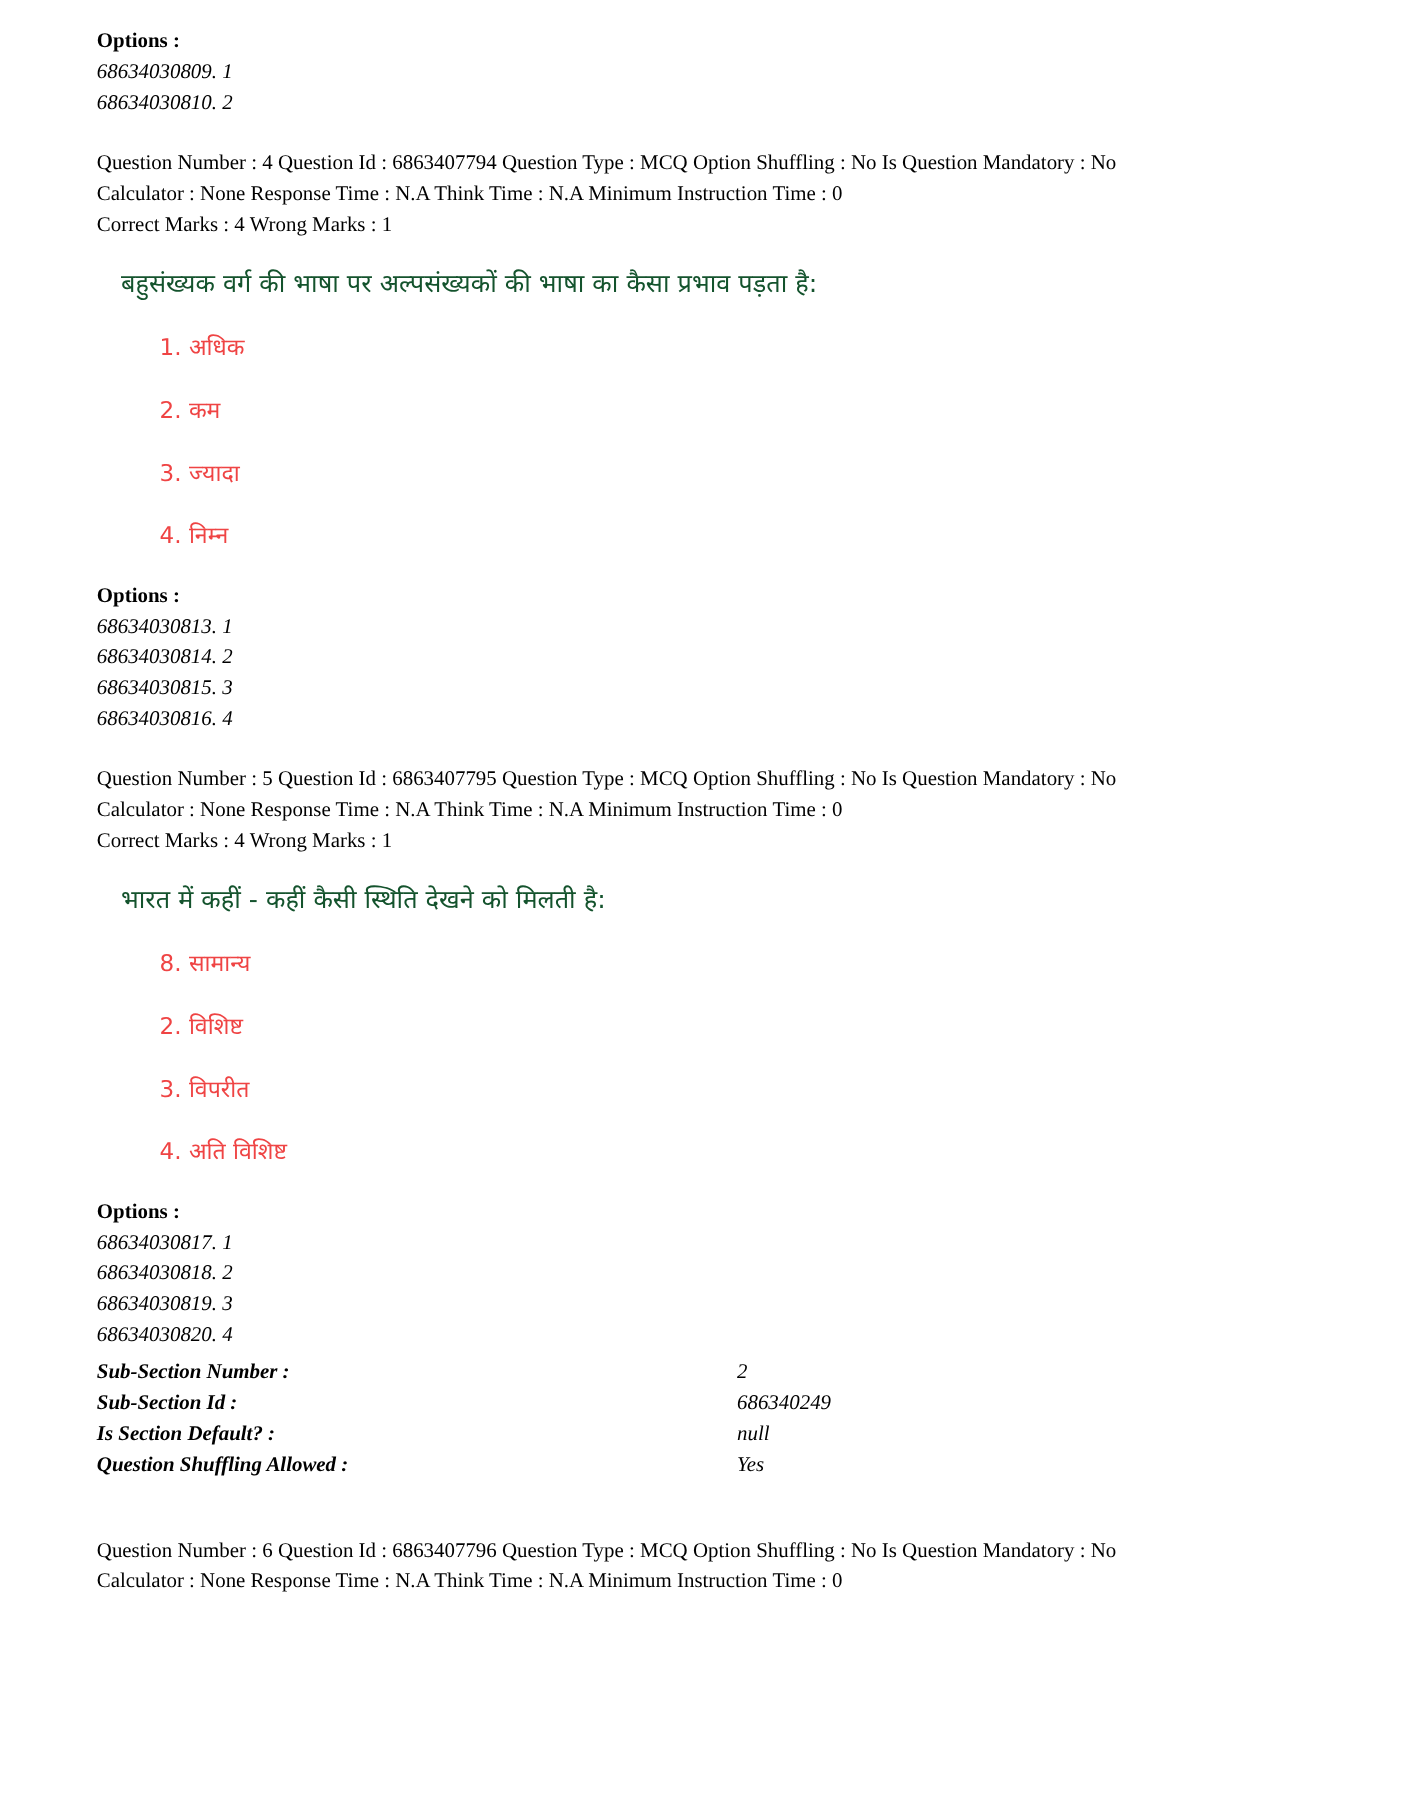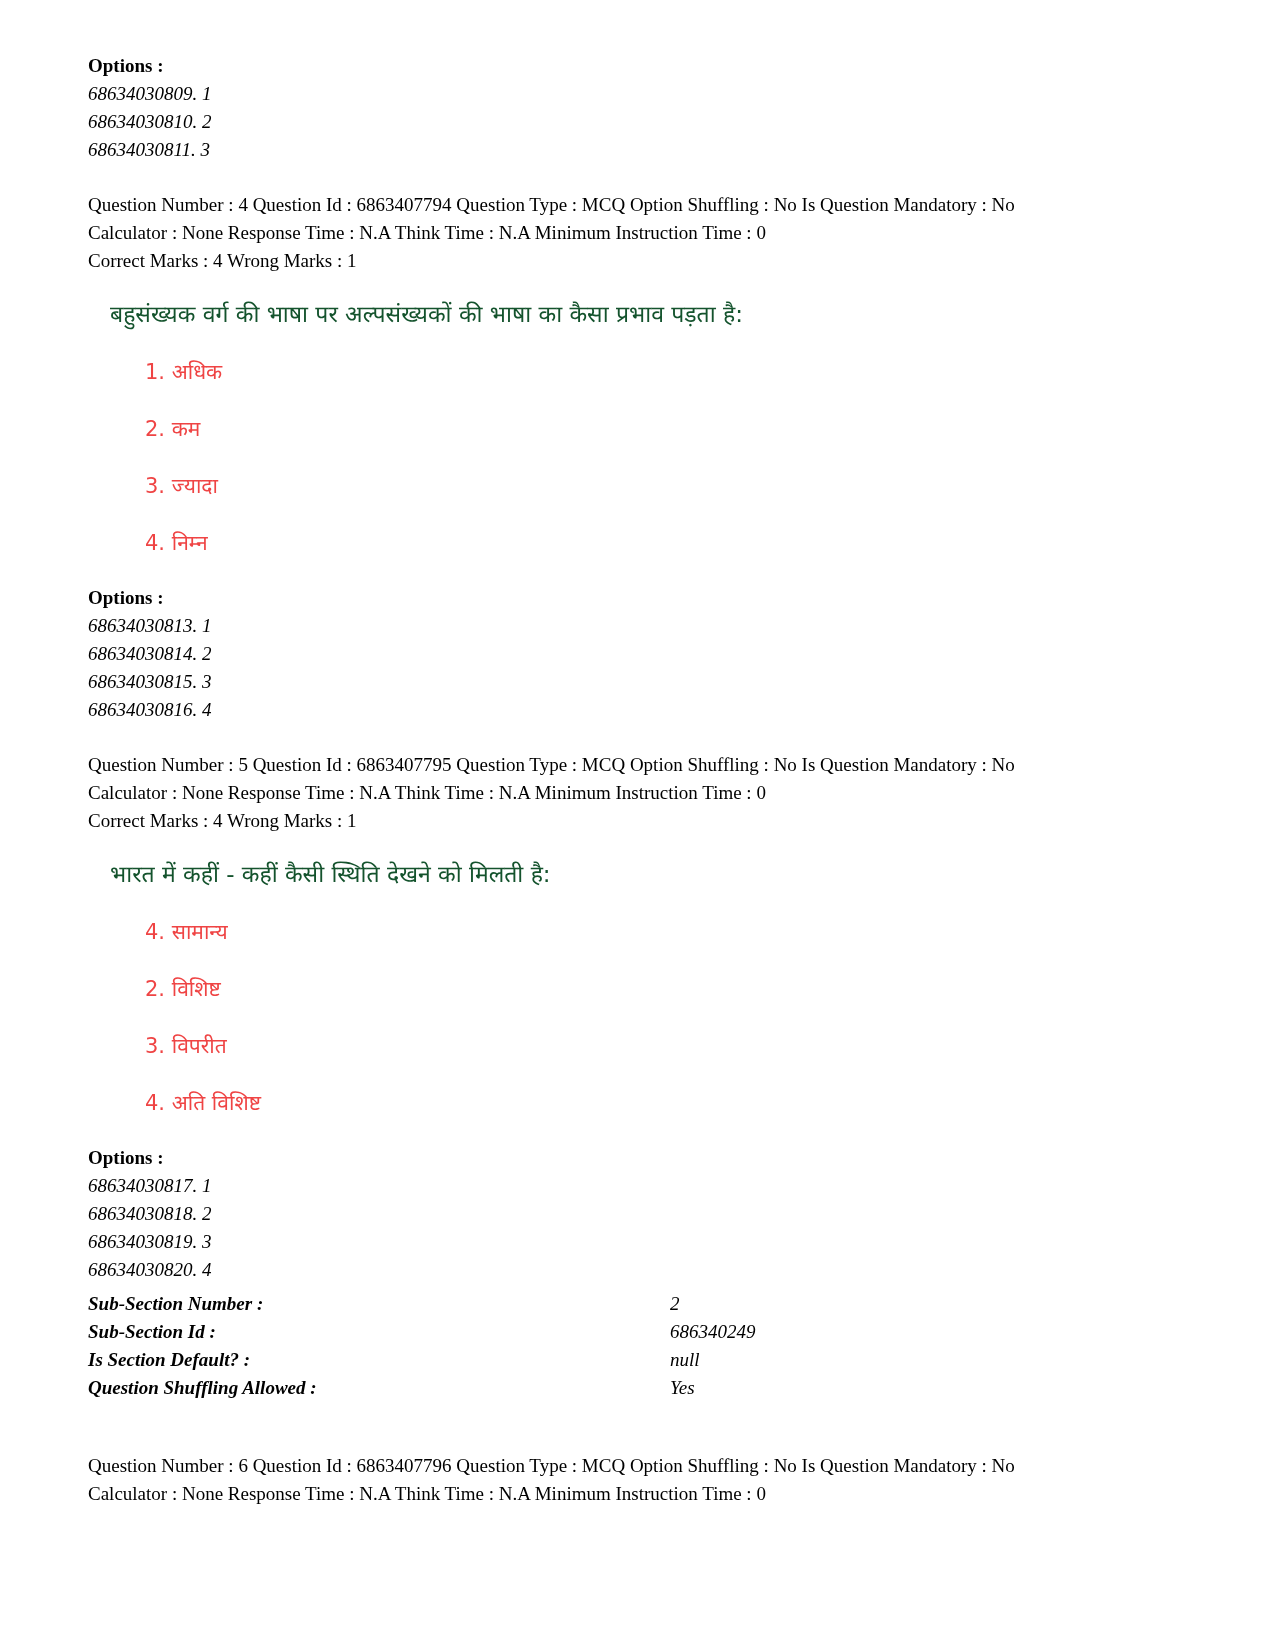--- a/index.html
+++ b/index.html
@@ -4,21 +4,21 @@
 <style>
   * { margin: 0; padding: 0; box-sizing: border-box; }
   html, body {
     background: #ffffff;
     width: 1275px;
     font-family: "Liberation Serif", "DejaVu Serif", serif;
     color: #000000;
   }
   body { height: 1651px; overflow: hidden; }
   .page {
-    padding: 52px 90px 0 88px;
+    padding: 24px 90px 0 88px;
   }
 
   
   .opts-label {
     font-weight: bold;
     font-size: 19px;
     line-height: 28px;
   }
   .opt-line {
     font-size: 19px;
@@ -68,21 +68,20 @@
 </style>
 </head>
 <body>
 
 <div class="page">
 
   <section>
     <p class="opts-label">Options :</p>
     <p class="opt-line">68634030809. 1</p>
     <p class="opt-line">68634030810. 2</p>
-    <p class="opt-line">68634030811. 3</p>
   </section>
 
   <section>
     <div class="meta-block">
       <p class="meta-line">Question Number : 4 Question Id : 6863407794 Question Type : MCQ Option Shuffling : No Is Question Mandatory : No</p>
       <p class="meta-line">Calculator : None Response Time : N.A Think Time : N.A Minimum Instruction Time : 0</p>
       <p class="meta-line">Correct Marks : 4 Wrong Marks : 1</p>
     </div>
     <p class="hindi-question">बहुसंख्यक वर्ग की भाषा पर अल्पसंख्यकों की भाषा का कैसा प्रभाव पड़ता है:</p>
     <p class="choice">1. अधिक</p>
@@ -99,21 +98,21 @@
     <p class="opt-line">68634030816. 4</p>
   </section>
 
   <section>
     <div class="meta-block">
       <p class="meta-line">Question Number : 5 Question Id : 6863407795 Question Type : MCQ Option Shuffling : No Is Question Mandatory : No</p>
       <p class="meta-line">Calculator : None Response Time : N.A Think Time : N.A Minimum Instruction Time : 0</p>
       <p class="meta-line">Correct Marks : 4 Wrong Marks : 1</p>
     </div>
     <p class="hindi-question">भारत में कहीं - कहीं कैसी स्थिति देखने को मिलती है:</p>
-    <p class="choice">4. सामान्य</p>
+    <p class="choice">8. सामान्य</p>
     <p class="choice">2. विशिष्ट</p>
     <p class="choice">3. विपरीत</p>
     <p class="choice">4. अति विशिष्ट</p>
   </section>
 
   <section class="after-choices">
     <p class="opts-label">Options :</p>
     <p class="opt-line">68634030817. 1</p>
     <p class="opt-line">68634030818. 2</p>
     <p class="opt-line">68634030819. 3</p>

